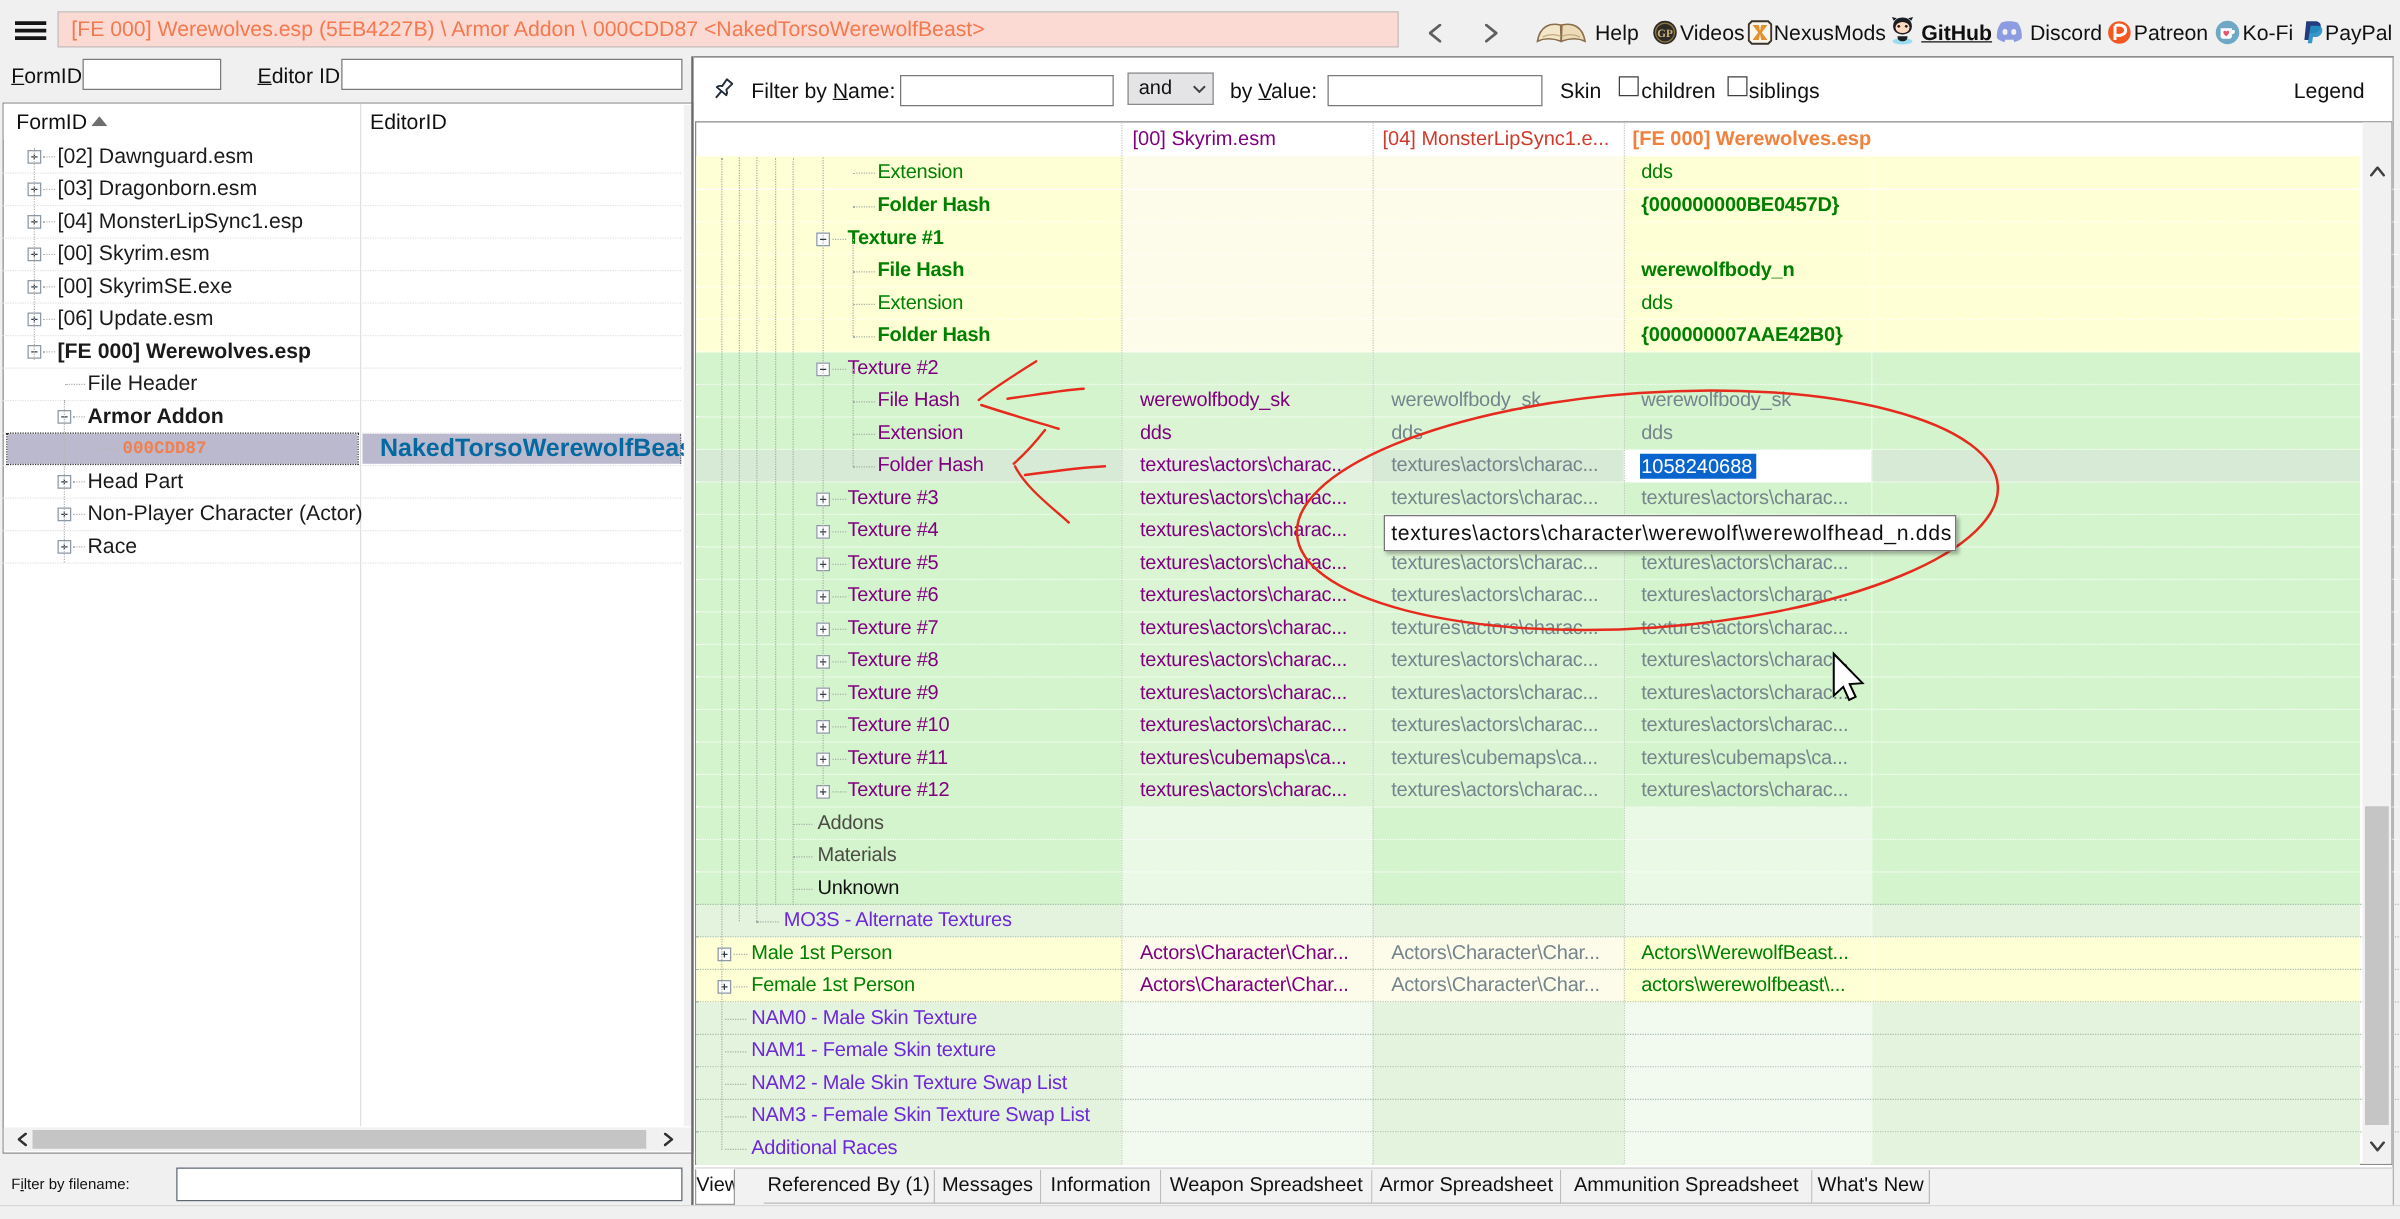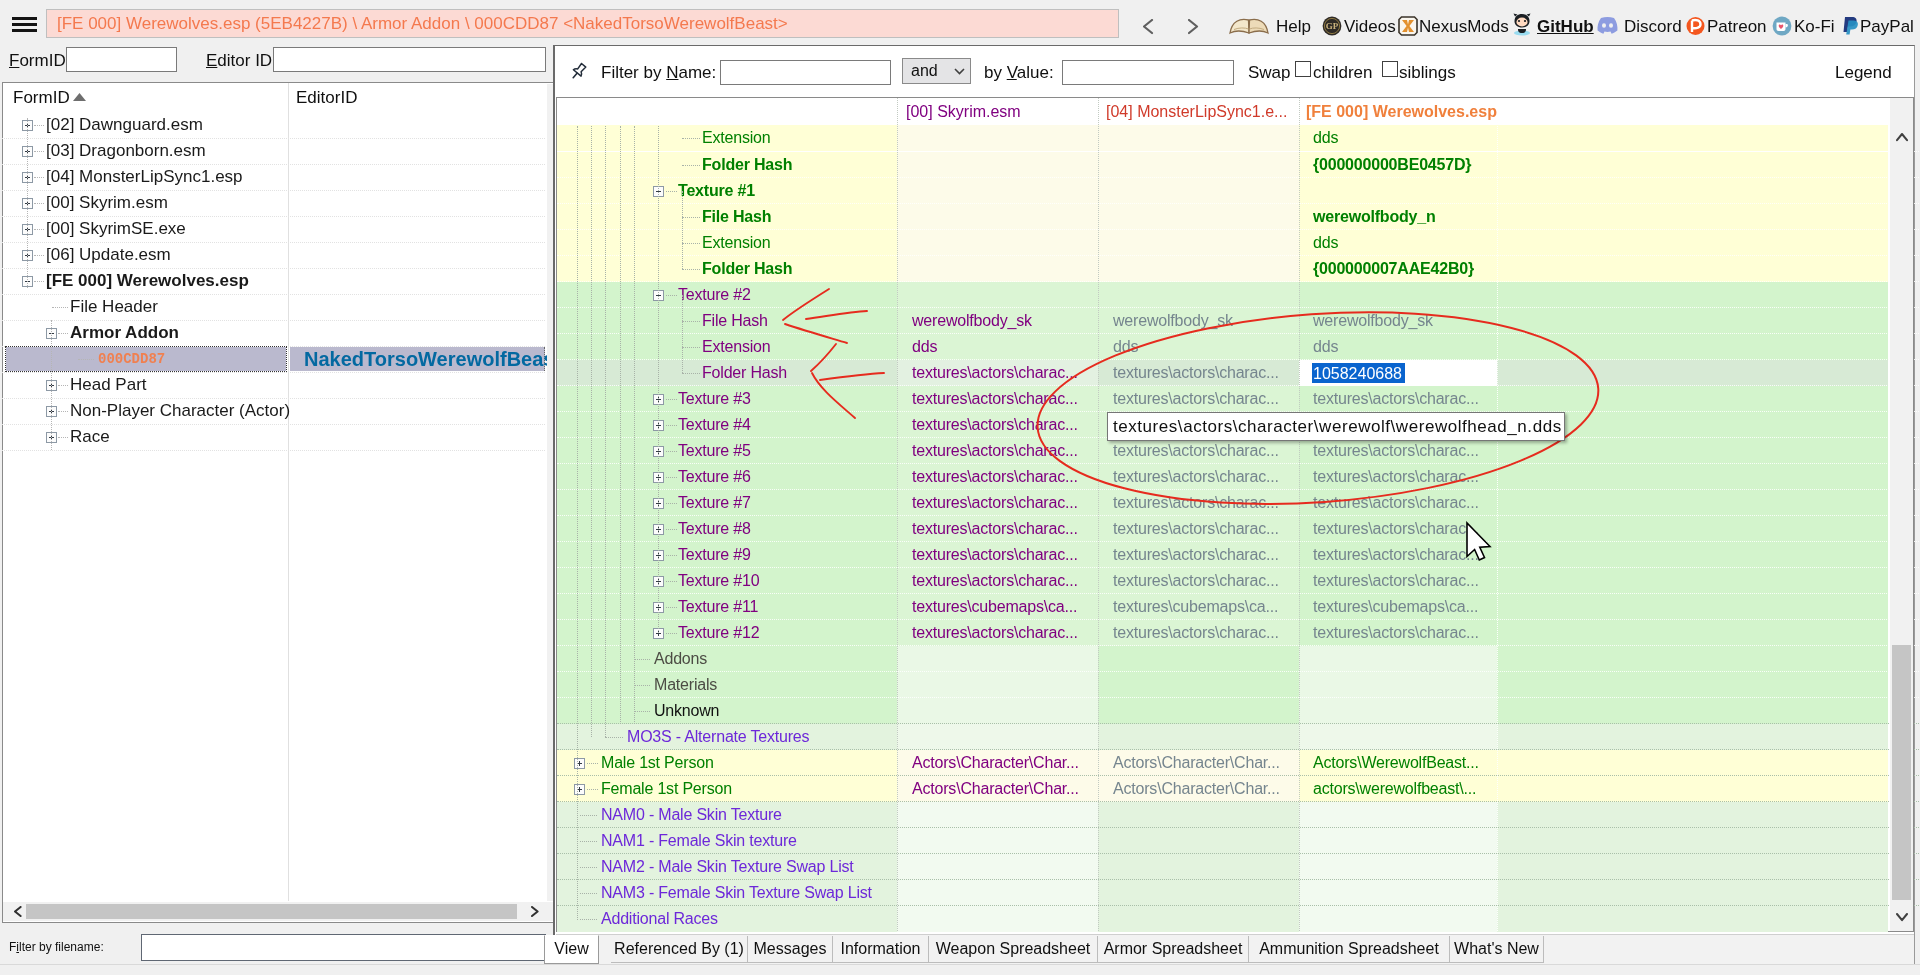--- a/index.html
+++ b/index.html
@@ -246,21 +246,21 @@
           <path d="M12 13.5 L12 19.5" stroke="#232d3a" stroke-width="1.6" stroke-linecap="round"></path>
         </g>
       </svg></div>
 <div class="lbl" style="left:601px;top:63px">Filter by <span class="u">N</span>ame:</div>
 <div class="inp" style="left:720px;top:60px;width:171px;height:25px"></div>
 <div id="combo">and<svg style="position:absolute;right:5px;top:9px" width="11" height="7">
         <path d="M1,1 L5.5,5.5 L10,1" fill="none" stroke="#404040" stroke-width="1.6"></path>
       </svg></div>
 <div class="lbl" style="left:984px;top:63px">by <span class="u">V</span>alue:</div>
 <div class="inp" style="left:1062px;top:60px;width:172px;height:25px"></div>
-<div class="lbl" style="left:1248px;top:63px">Swap</div>
+<div class="lbl" style="left:1248px;top:63px">Skin</div>
 <div class="cb" style="left:1295px"></div>
 <div class="lbl" style="left:1313px;top:63px">children</div>
 <div class="cb" style="left:1382px"></div>
 <div class="lbl" style="left:1399px;top:63px">siblings</div>
 <div class="lbl" style="left:1835px;top:63px">Legend</div>
 
 <div id="tblborder"></div>
 <div class="chdr tp" style="left:906px">[00] Skyrim.esm</div>
 <div class="chdr" style="left:1106px;color:#d03a2a">[04] MonsterLipSync1.e...</div>
 <div class="chdr b" style="left:1306px;color:#f0803c">[FE 000] Werewolves.esp</div>
@@ -666,21 +666,21 @@
 <div class="sb" style="left:1890px;top:98px;width:23px;height:833px"></div>
 <div class="sbthumb" style="left:1892px;top:645px;width:19px;height:255px"></div>
 <svg style="position:absolute;left:1896px;top:133px" width="13" height="9">
       <path d="M1,7.2 L6,1 L11,7.2" fill="none" stroke="#404040" stroke-width="2" stroke-linecap="round" stroke-linejoin="round"></path>
     </svg>
     <svg style="position:absolute;left:1896px;top:913px" width="13" height="9">
       <path d="M1,1 L6,7.2 L11,1" fill="none" stroke="#404040" stroke-width="2" stroke-linecap="round" stroke-linejoin="round"></path>
     </svg>
 
 <div id="tabbar"></div>
-<div class="tab sel" style="left:544px;width:55px">View</div>
+<div class="tab sel" style="left:556px;width:32px">View</div>
     <div class="tab" style="left:611px;width:137px">Referenced By (1)</div>
     <div class="tab" style="left:748px;width:85px">Messages</div>
     <div class="tab" style="left:833px;width:96px">Information</div>
     <div class="tab" style="left:929px;width:169px">Weapon Spreadsheet</div>
     <div class="tab" style="left:1098px;width:151px">Armor Spreadsheet</div>
     <div class="tab" style="left:1249px;width:201px">Ammunition Spreadsheet</div>
     <div class="tab" style="left:1450px;width:94px">What's New</div>
 <div class="abs" style="left:0;top:964px;width:1920px;height:11px;background:#f0f0f0;border-top:1px solid #d9d9d9"></div>
 
 <svg class="ov" width="1920" height="975" viewBox="0 0 1920 975">

